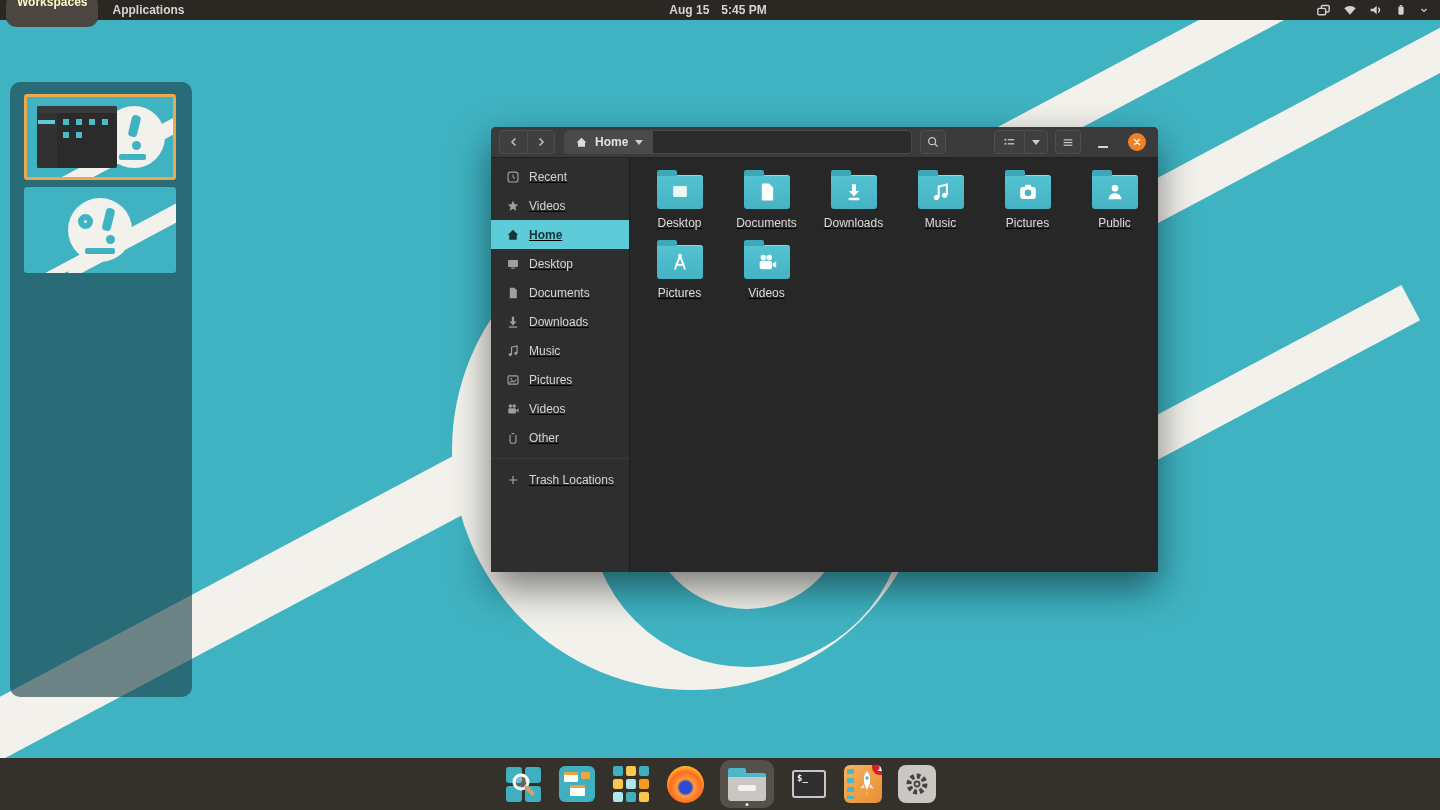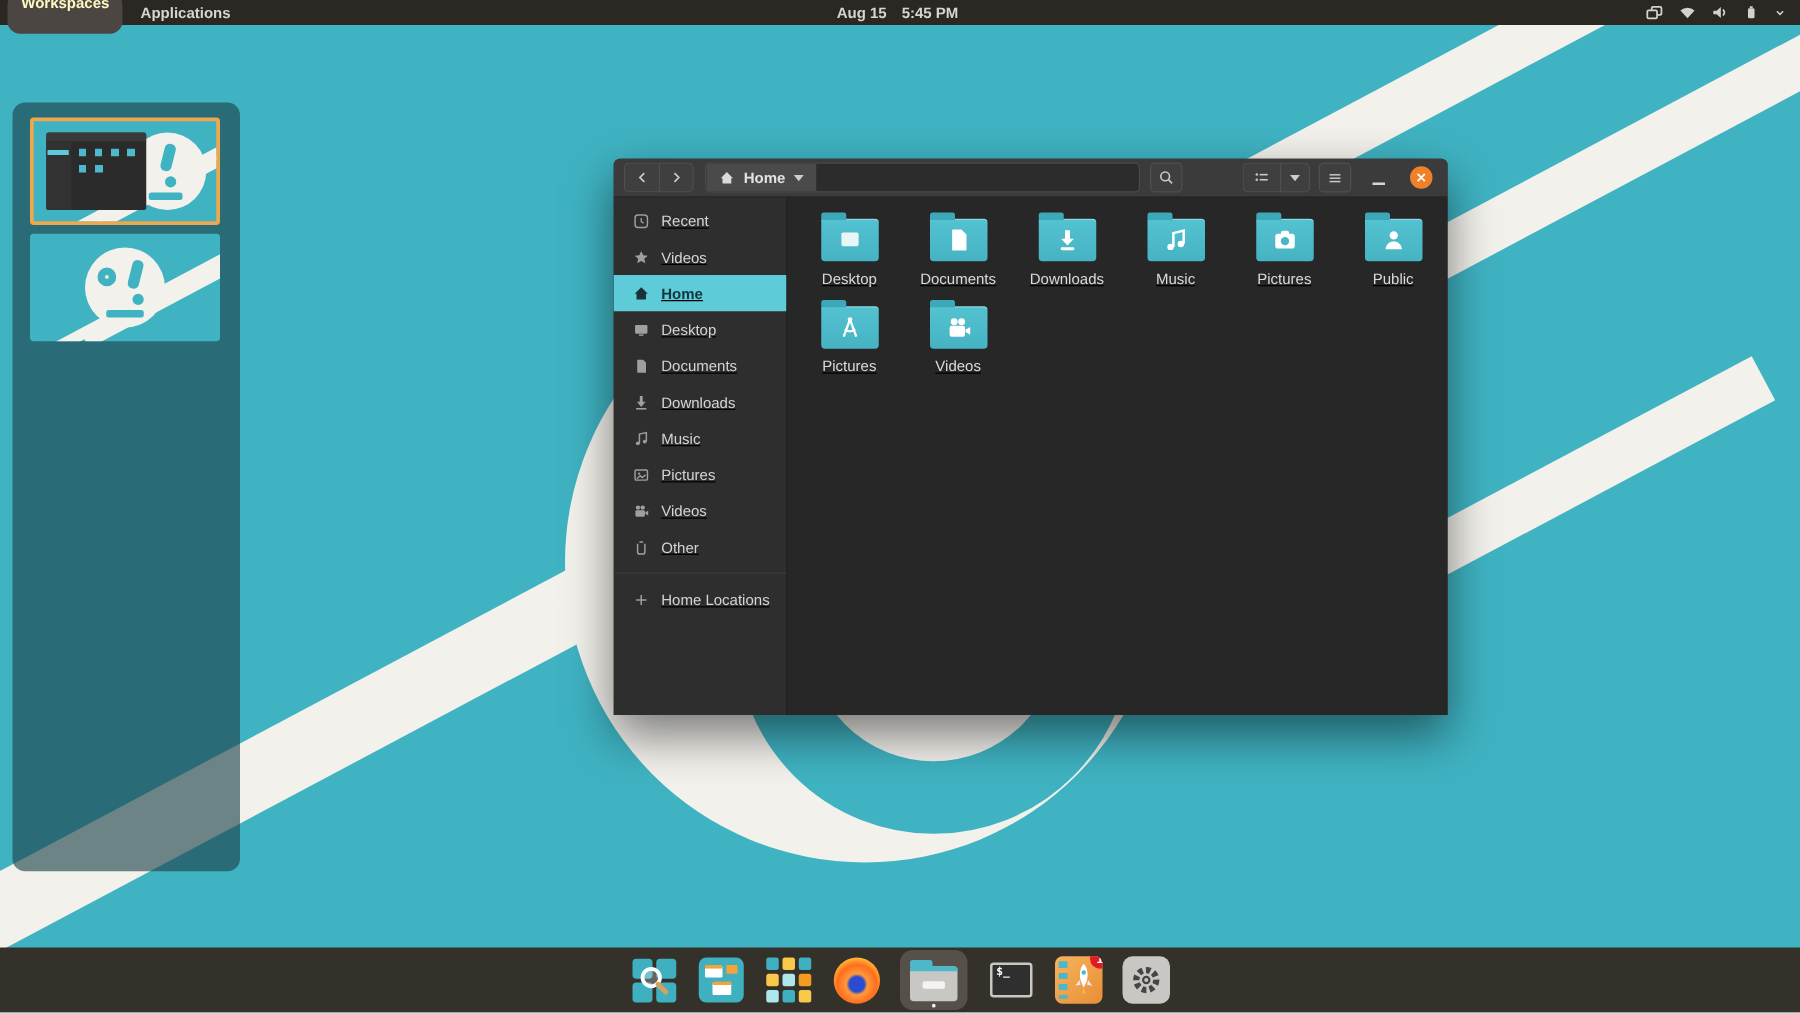--- a/index.html
+++ b/index.html
@@ -348,21 +348,21 @@
             <path d="M7 7v11a3 3 0 0 0 3 3h4a3 3 0 0 0 3-3V7" fill="none" stroke="#9f9f9f" stroke-width="2"></path>
             <path d="M9.5 4.5h5" stroke="#9f9f9f" stroke-width="2"></path>
             </svg>
           <span>Other</span>
         </div>
         <div class="side-sep"></div>
         <div class="side-item">
           <svg width="14" height="14" viewBox="0 0 24 24">
             <path d="M12 5v14M5 12h14" stroke="#9f9f9f" stroke-width="2"></path>
             </svg>
-          <span>Home Locations</span>
+          <span>Trash Locations</span>
         </div>
       </div>
 
       <div class="content">
         <div class="folder-item">
           <div class="folder">
             <svg width="22" height="22" viewBox="0 0 24 24">
               <rect x="4.5" y="5.5" width="15" height="12" rx="1.5" fill="#e9f6f8"></rect>
               </svg>
           </div>

